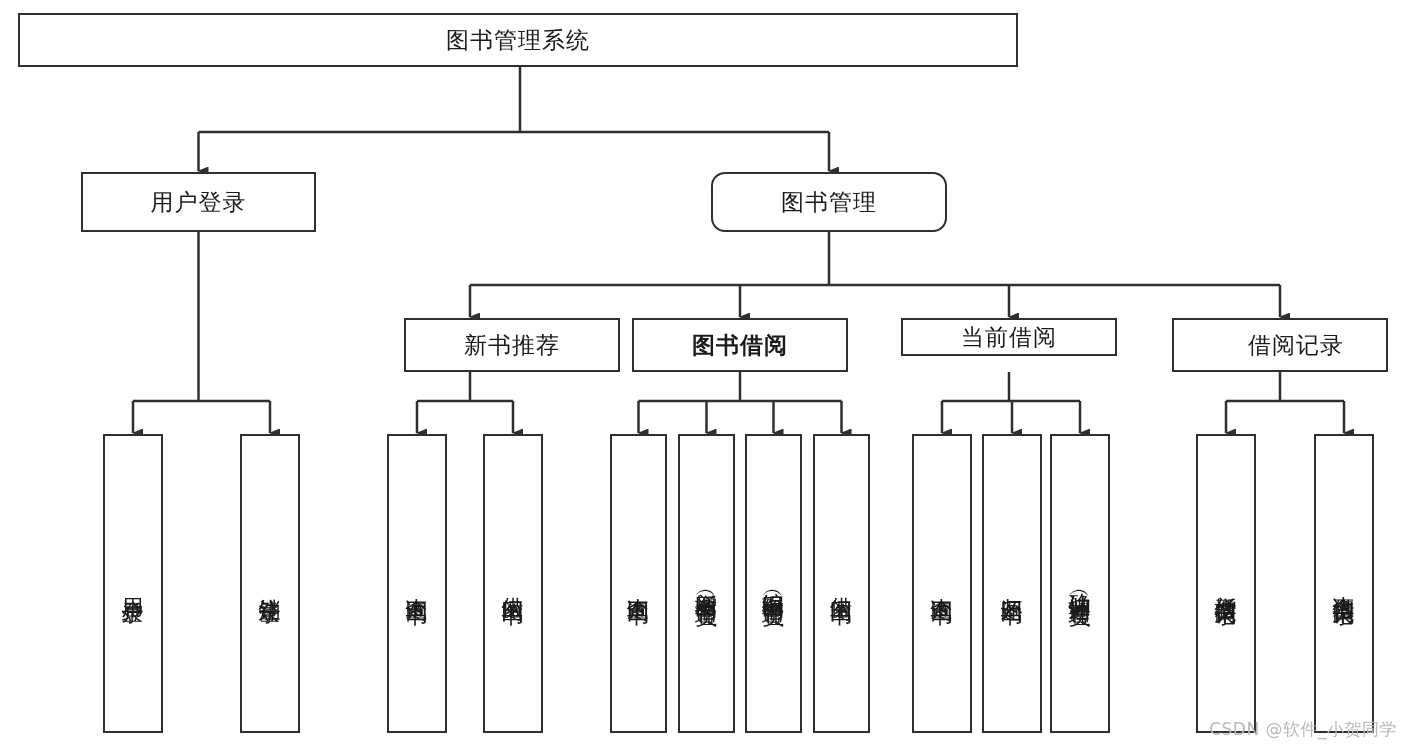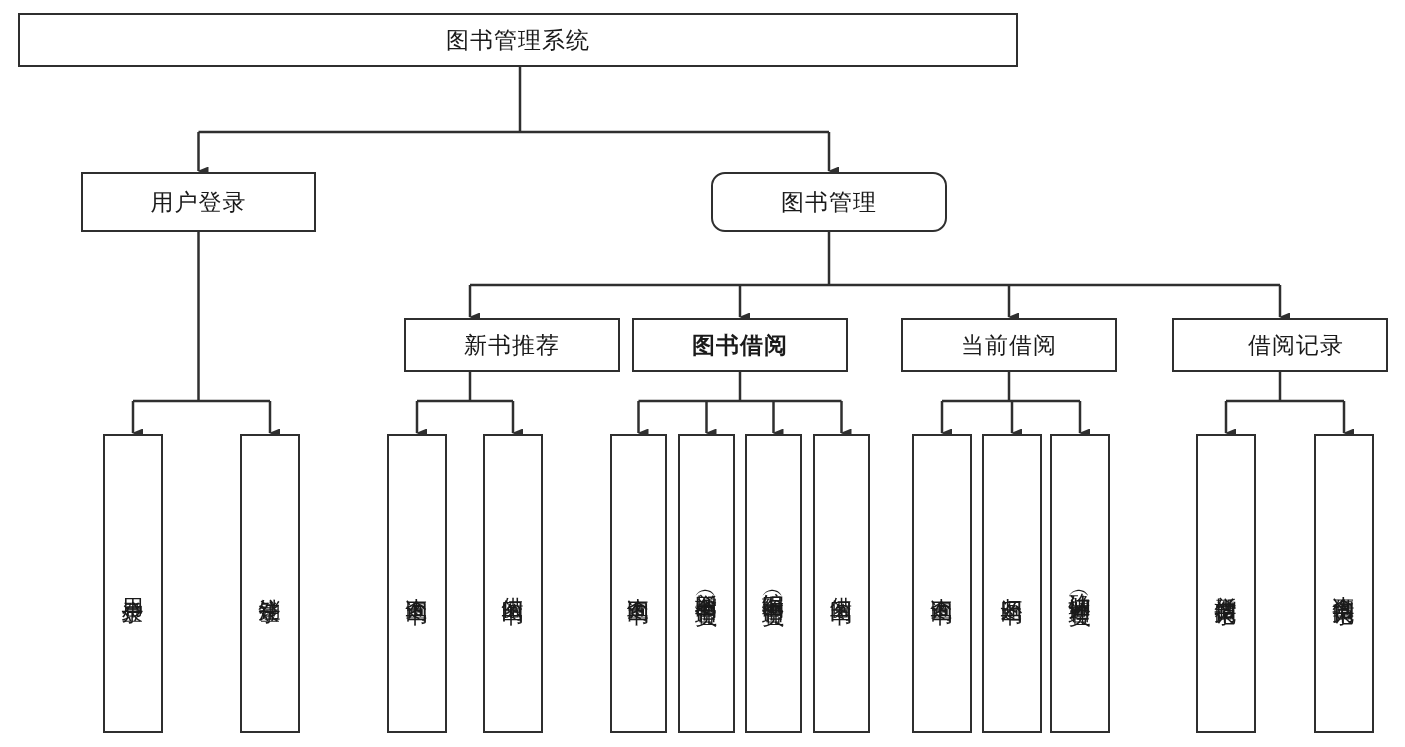--- a/index.html
+++ b/index.html
@@ -124,21 +124,21 @@
       </div>
       <div class="node horizontal" style="left: 711px; top: 172px; width: 236px; height: 60px; border-radius: 14px;">
         <span class="node-label">图书管理</span>
       </div>
       <div class="node horizontal" style="left: 362px; top: 318px; width: 216px; height: 54px; margin-left: 42px;">
         <span class="node-label">新书推荐</span>
       </div>
       <div class="node horizontal" style="left: 632px; top: 318px; width: 216px; height: 54px; font-weight: bold;">
         <span class="node-label">图书借阅</span>
       </div>
-      <div class="node horizontal" style="left: 901px; top: 318px; width: 216px; height: 54px;">
+      <div class="node horizontal" style="left: 901px; top: 318px; width: 216px; height: 38px;">
         <span class="node-label">当前借阅</span>
       </div>
       <div class="node horizontal" style="left: 1172px; top: 318px; width: 216px; height: 54px; padding-left: 32px;">
         <span class="node-label">借阅记录</span>
       </div>
       <div class="node vertical" style="left: 103px; top: 434px; width: 60px; height: 299px;">
         <span class="node-label">用户登录</span>
       </div>
       <div class="node vertical" style="left: 240px; top: 434px; width: 60px; height: 299px;">
         <span class="node-label">注销登录</span>
@@ -171,13 +171,14 @@
         <span class="node-label">确认归还（管理员）</span>
       </div>
       <div class="node vertical" style="left: 1196px; top: 434px; width: 60px; height: 299px;">
         <span class="node-label">新增借阅记录</span>
       </div>
       <div class="node vertical" style="left: 1314px; top: 434px; width: 60px; height: 299px;">
         <span class="node-label">查询借阅记录</span>
       </div>
     </div>
 
+  <div id="watermark">CSDN @软件_小贺同学</div>
 </div>
 
 </body></html>

